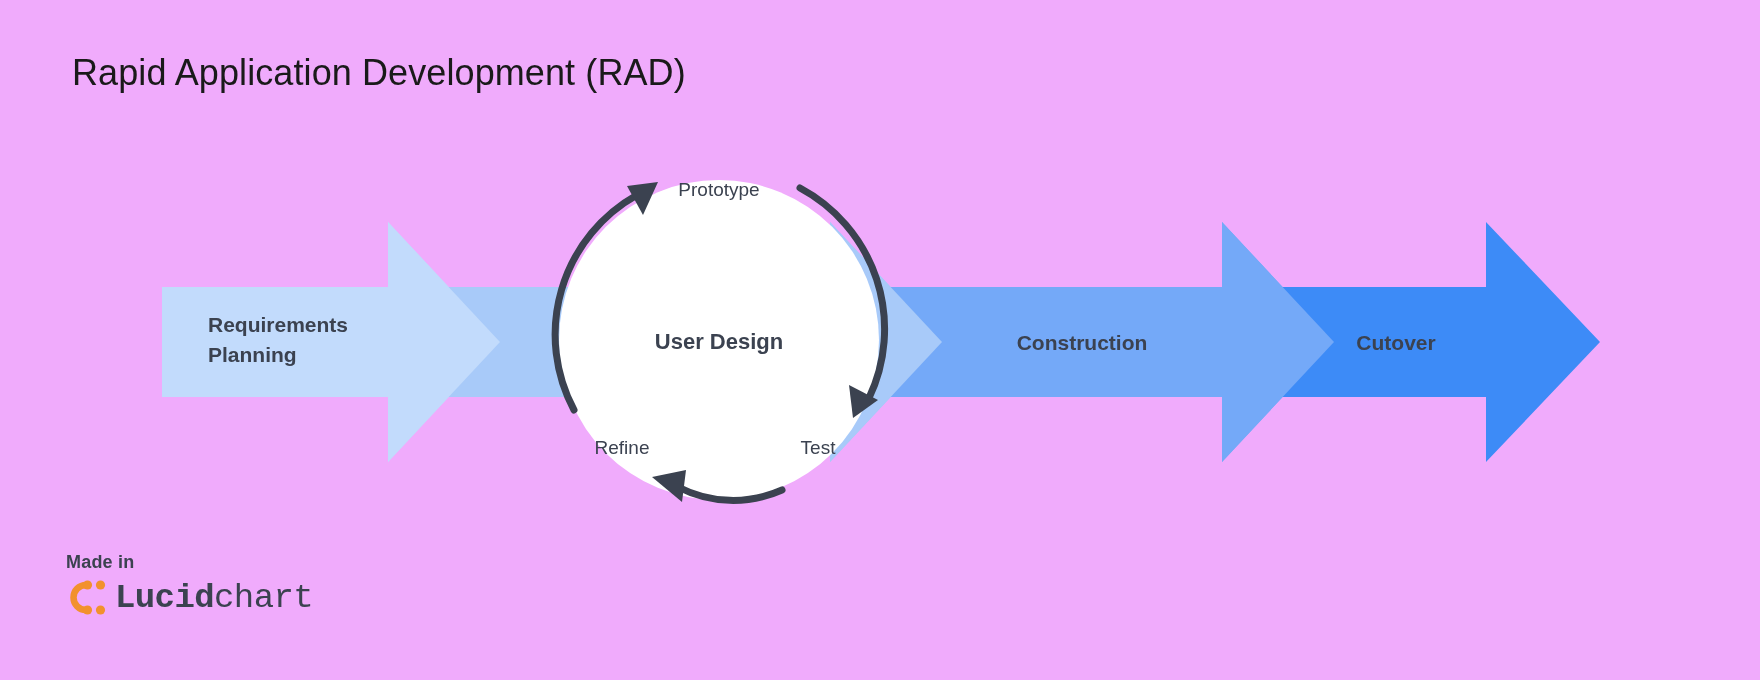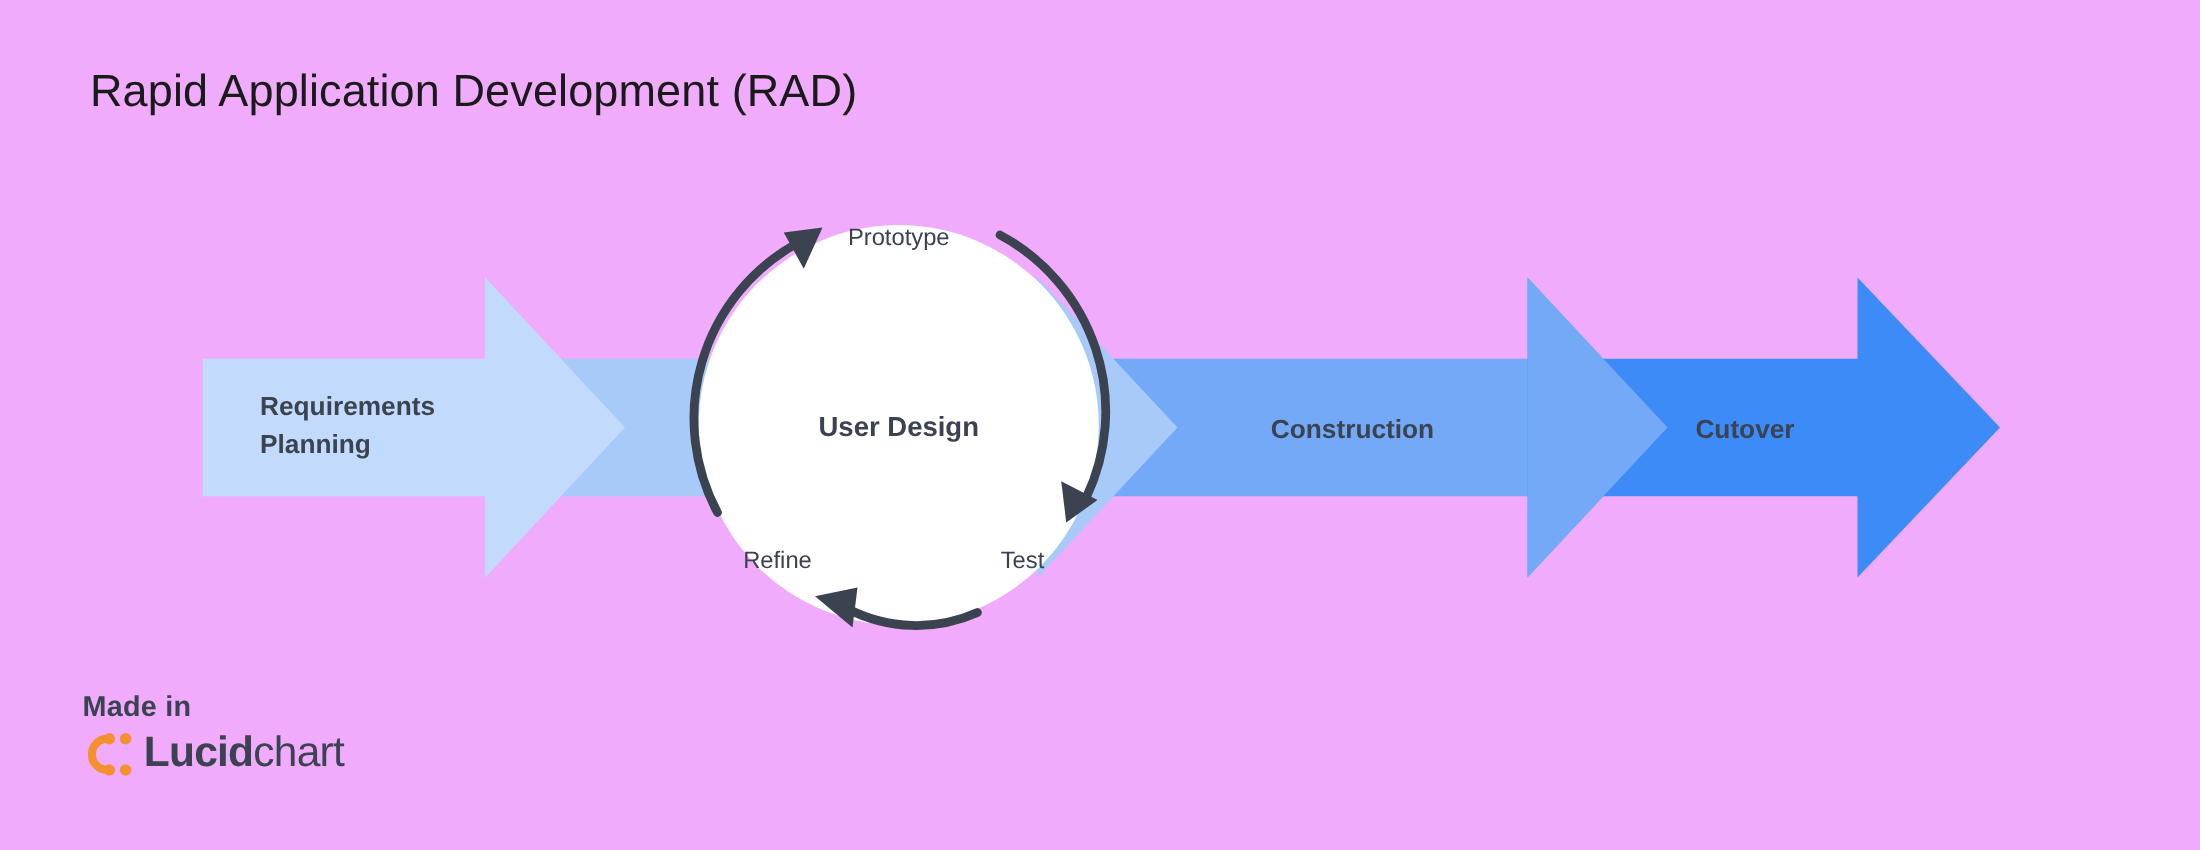--- a/index.html
+++ b/index.html
@@ -55,30 +55,31 @@
     font-size: 22px;
     fill: #3b4250;
   }
   #credit {
     position: absolute;
     left: 66px;
     top: 552px;
     width: 320px;
   }
   #credit-made-in {
-    font-size: 23px;
+    font-size: 18px;
     font-weight: bold;
     color: #3b4250;
     letter-spacing: 0.2px;
     margin-bottom: 6px;
   }
   #credit-logo-row {
     display: flex;
-    align-items: flex-start;
+    align-items: center;
     gap: 9px;
+    font-family: Liberation Mono, monospace;
   }
   #credit-wordmark {
     font-size: 34px;
     letter-spacing: -0.6px;
     line-height: 1;
     white-space: nowrap;
   }
   .wm-bold { font-weight: bold; color: #3b4250; }
   .wm-light { font-weight: normal; color: #3b4250; }
 </style>

